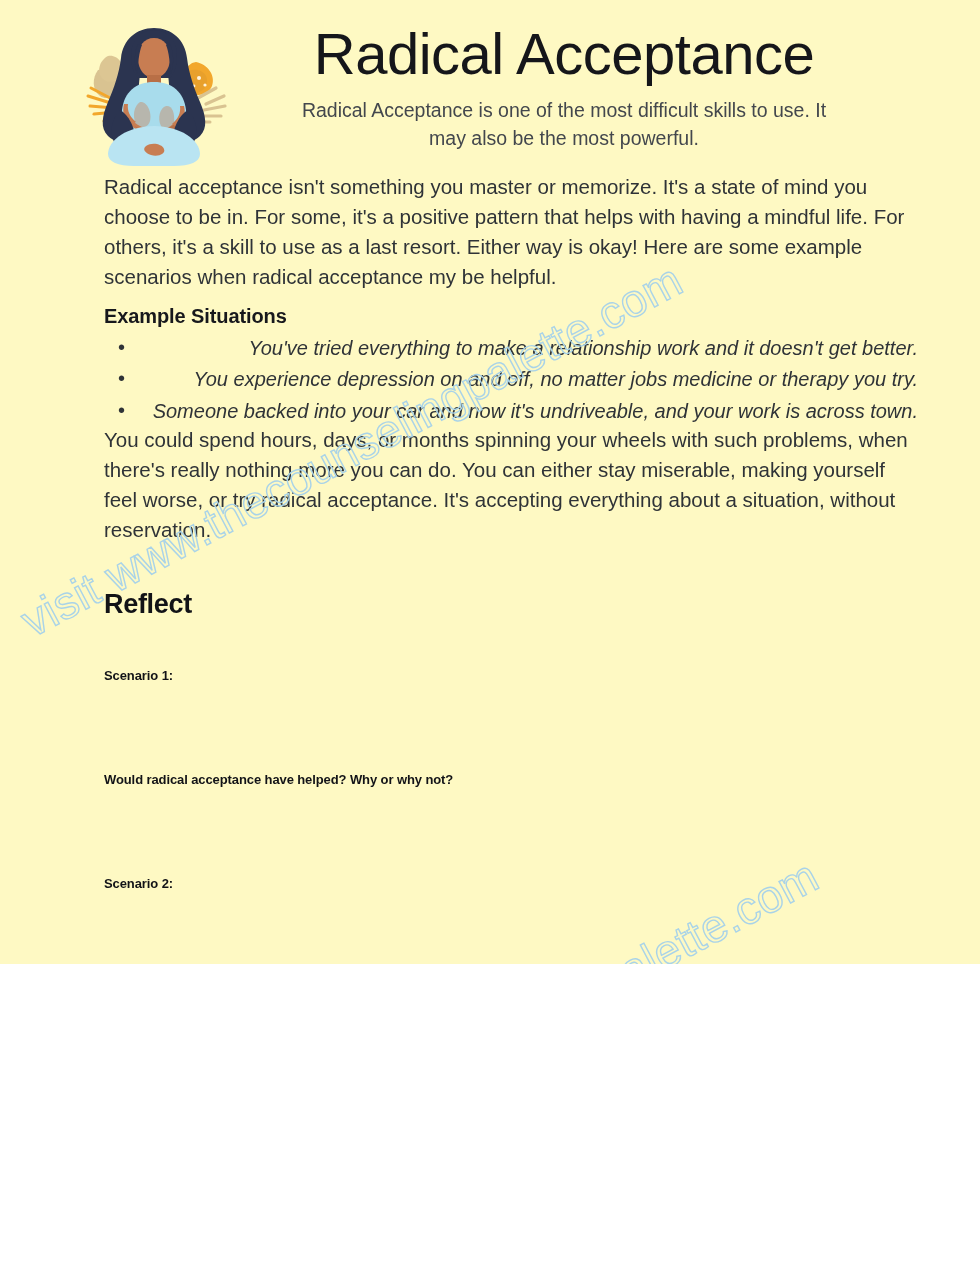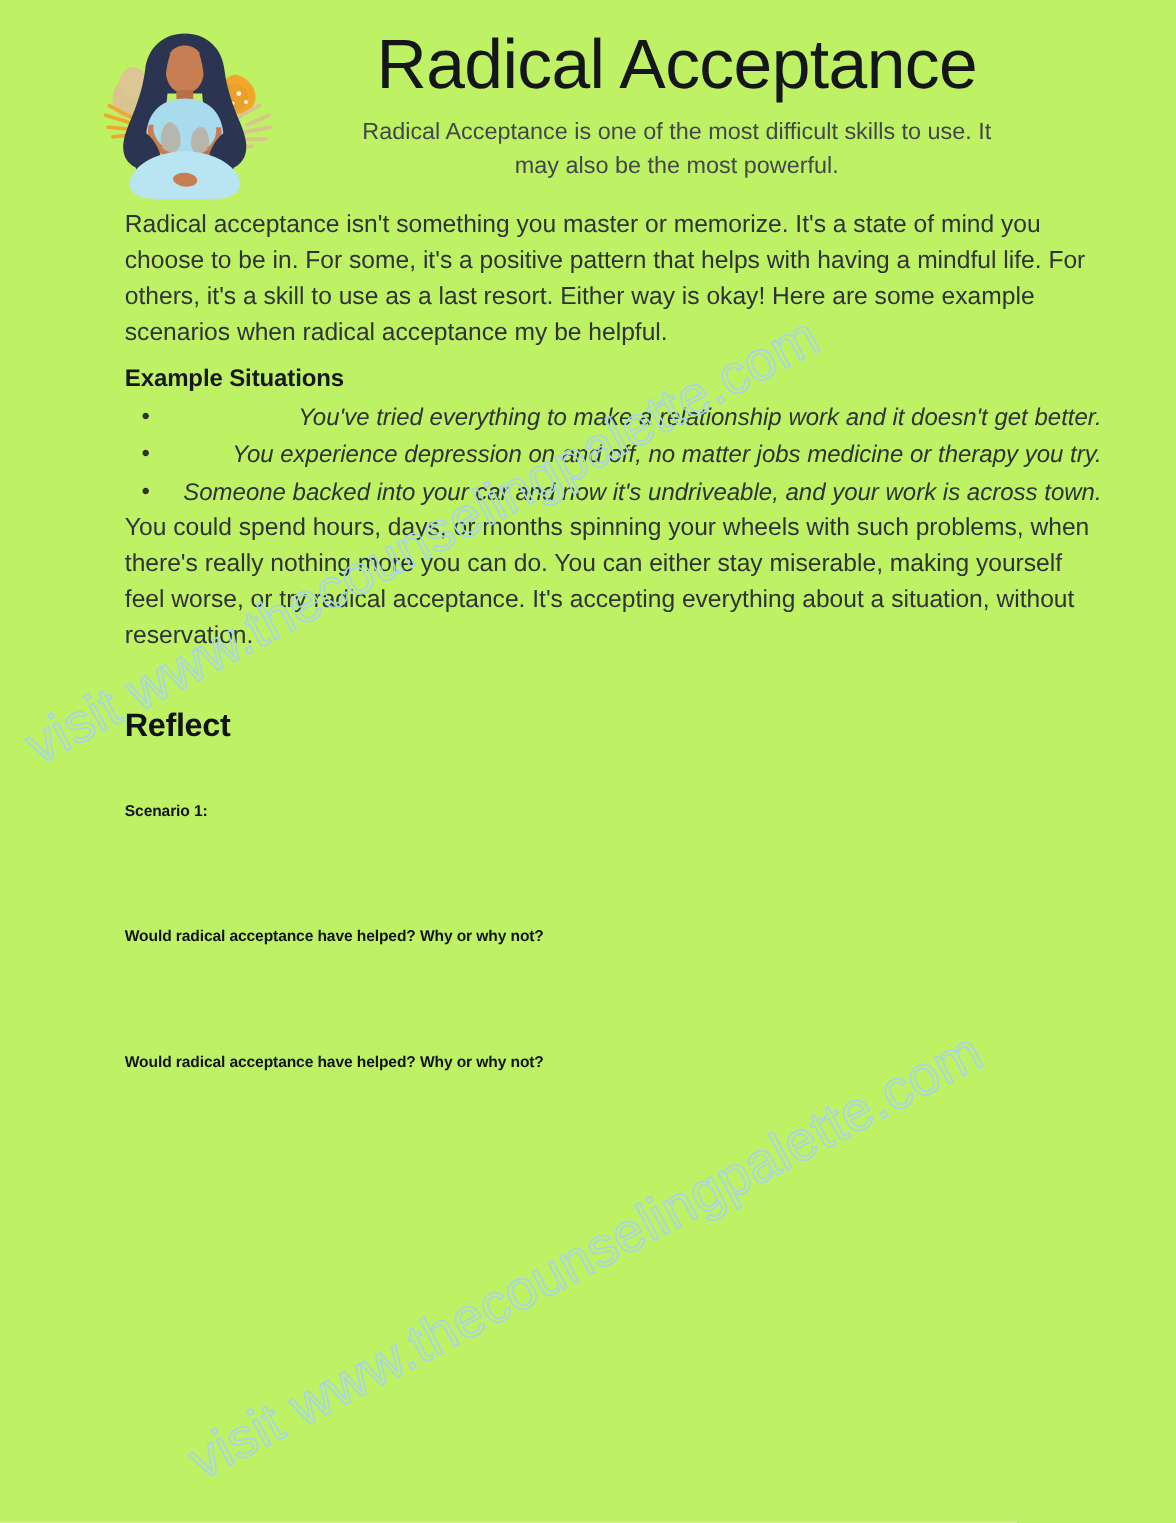--- a/index.html
+++ b/index.html
@@ -7,22 +7,22 @@
     padding: 0;
     background: #ffffff;
   }
   body {
     font-family: "Liberation Sans", sans-serif;
     -webkit-font-smoothing: antialiased;
   }
   .page {
     position: relative;
     width: 980px;
-    height: 1269px;
-    background: #bef264;
+    height: 964px;
+    background: #fef9c3;
     overflow: hidden;
     box-sizing: border-box;
   }
 
   
   .header {
     position: relative;
     display: flex;
     align-items: flex-start;
     padding: 18px 70px 0 78px;
@@ -249,20 +249,21 @@
     <p class="body-para para-2">You could spend hours, days, or months spinning your wheels with such problems, when there's really nothing more you can do. You can either stay miserable, making yourself feel worse, or try radical acceptance. It's accepting everything about a situation, without reservation.</p>
 
     <h2 class="reflect-heading">Reflect</h2>
 
     <div class="prompt sp-scenario1">Scenario 1:</div>
     <div class="answer-space"></div>
 
     <div class="prompt sp-q1">Would radical acceptance have helped? Why or why not?</div>
     <div class="answer-space"></div>
 
+    <div class="prompt sp-scenario2">Scenario 2:</div>
     <div class="answer-space"></div>
 
     <div class="prompt sp-q2">Would radical acceptance have helped? Why or why not?</div>
     <div class="answer-space"></div>
 
   </div>
 
   <div class="watermark-layer">
     <div class="wm wm-1">visit www.thecounselingpalette.com</div>
     <div class="wm wm-2">visit www.thecounselingpalette.com</div>

